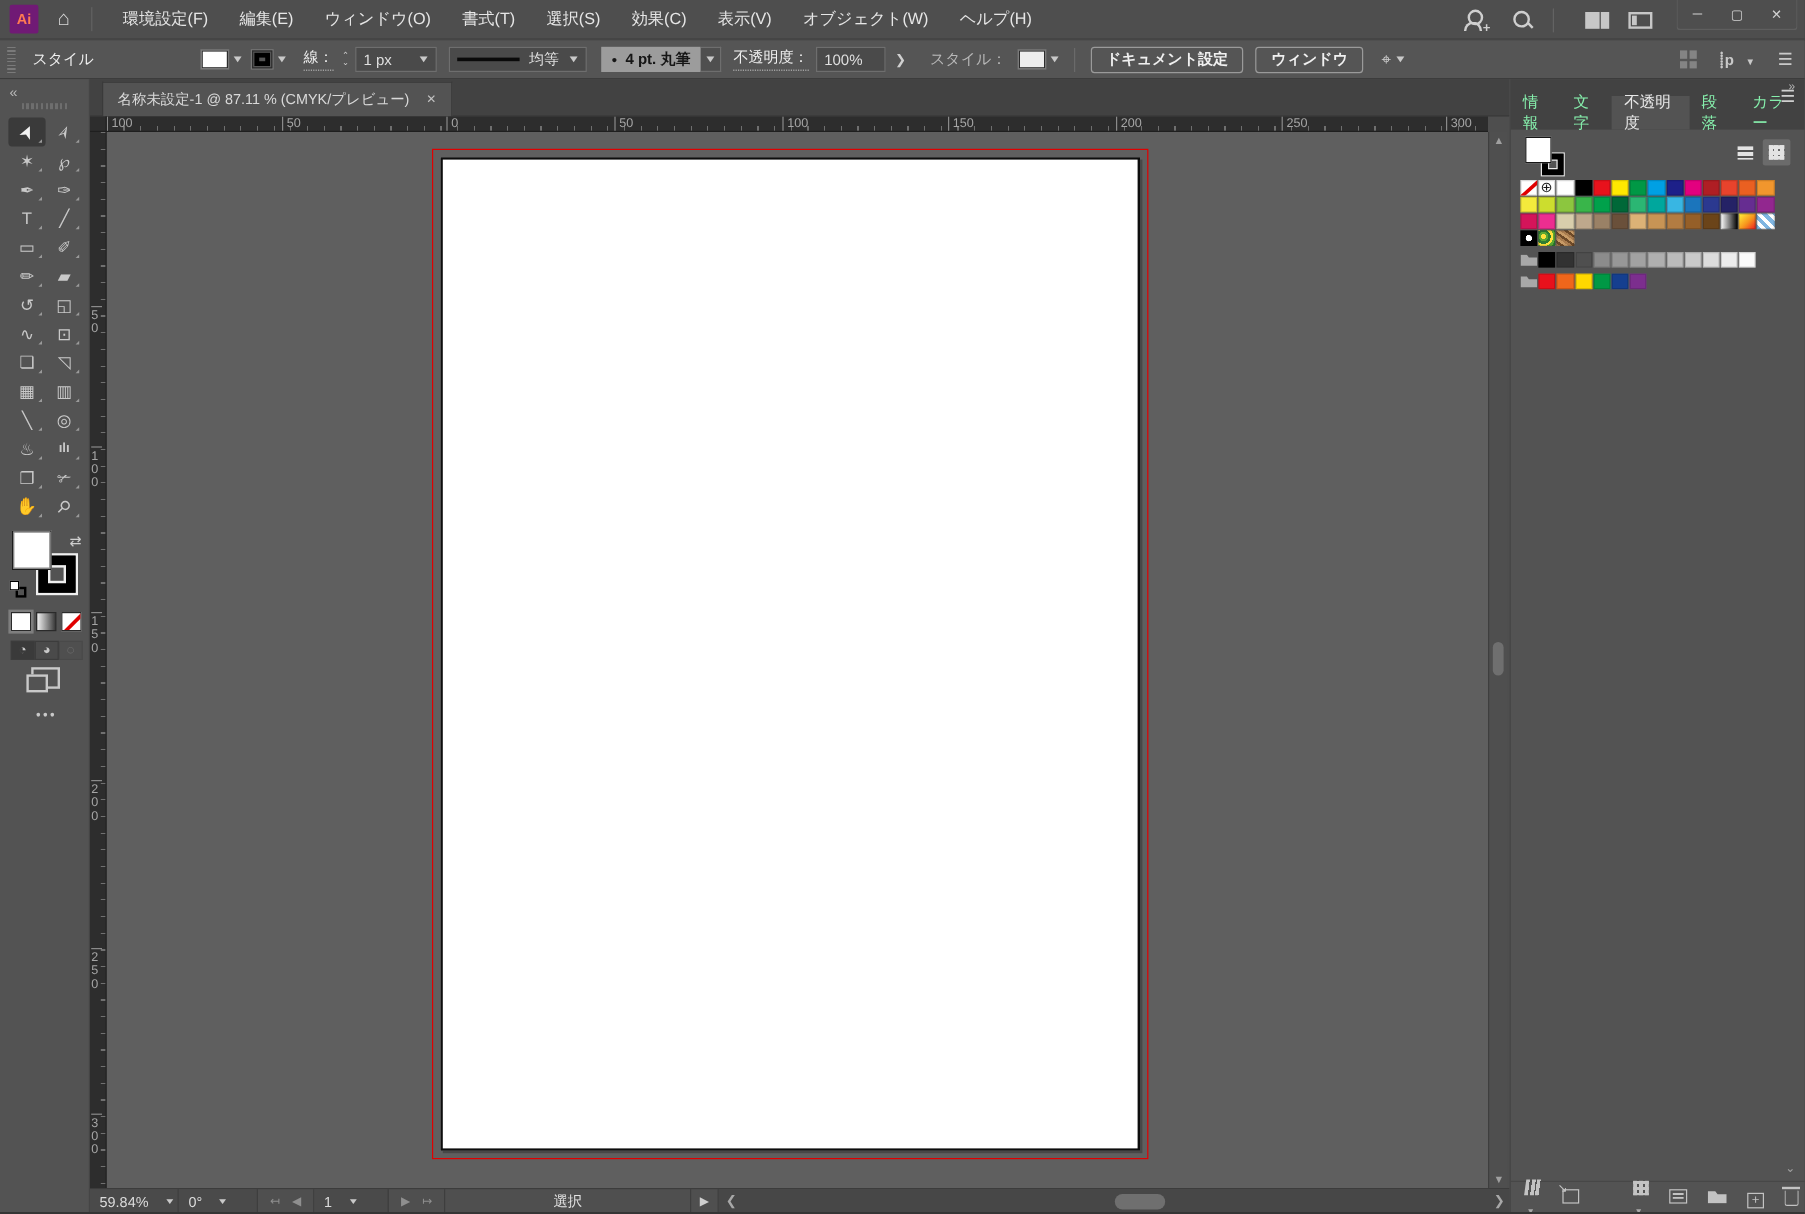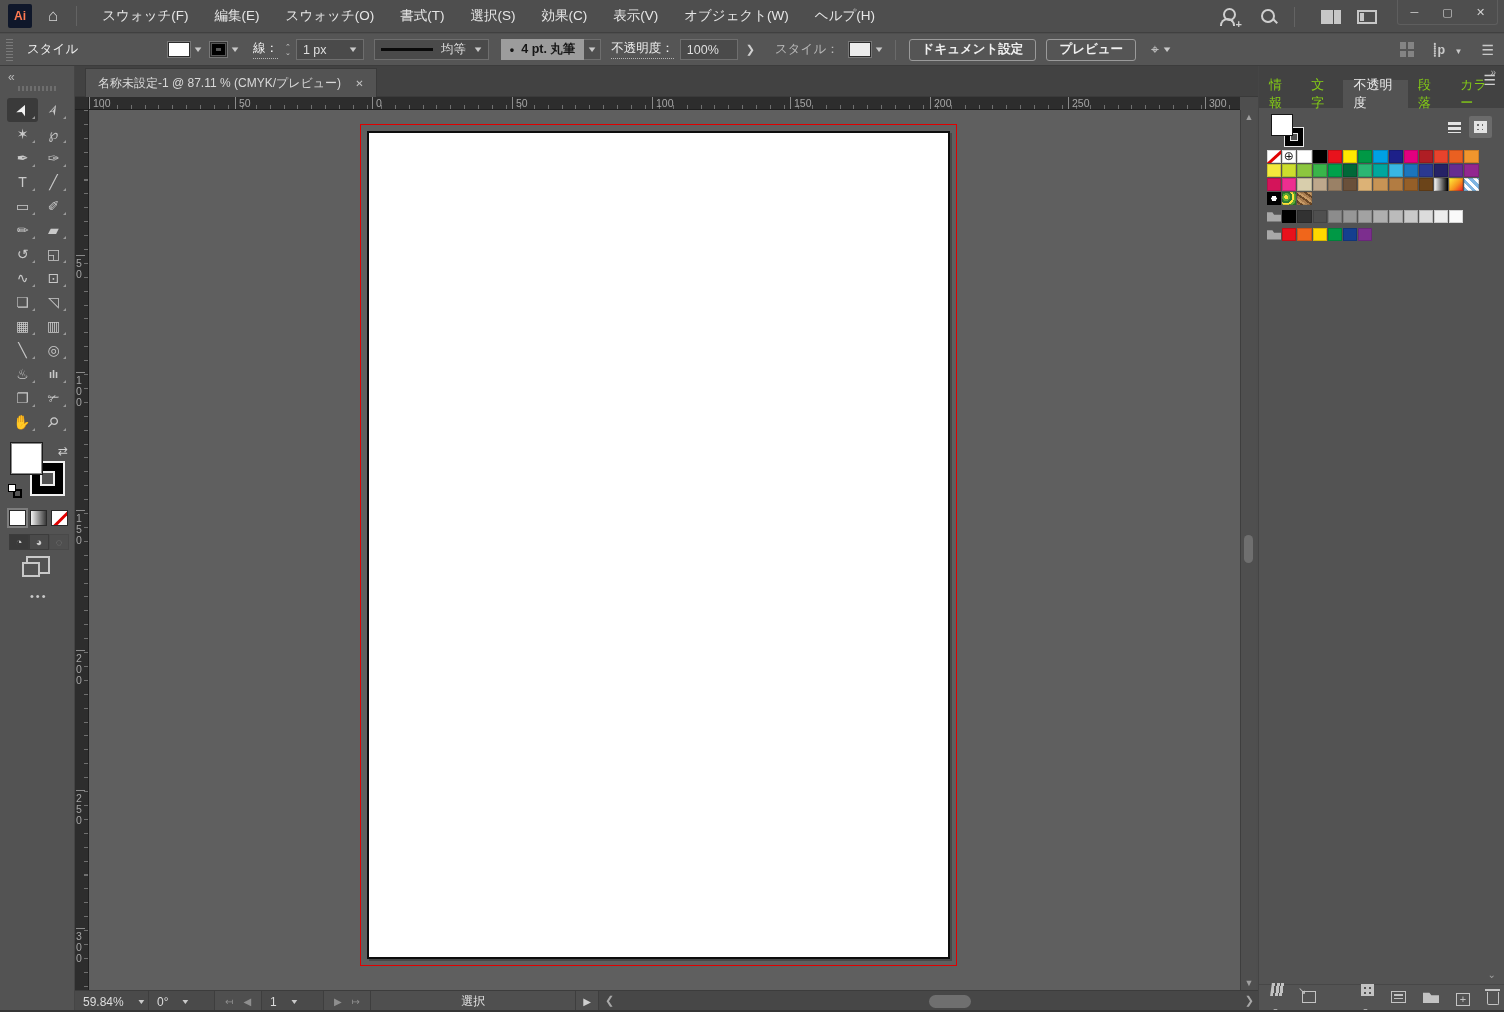--- a/index.html
+++ b/index.html
@@ -4,21 +4,21 @@
 <style>
   * { margin:0; padding:0; box-sizing:border-box; }
   html,body { width:1504px; height:1012px; overflow:hidden; background:#3a3a3a;
     font-family:"Liberation Sans","DejaVu Sans",sans-serif; color:#dfdfdf; font-size:13px;
     -webkit-font-smoothing:antialiased; }
   .app { position:relative; width:1504px; height:1012px; background:#4e4e4e; }
 
   
   .titlebar { position:absolute; left:0; top:0; width:1504px; height:33px; background:#4e4e4e;
     border-bottom:1px solid #404040; display:flex; align-items:center; }
-  .ai-logo { width:24px; height:24px; margin-left:8px; background:#0f172a; color:#ff7a52;
+  .ai-logo { width:24px; height:24px; margin-left:8px; background:#701a75; color:#ff7a52;
     font-weight:bold; font-size:12px; display:flex; align-items:center; justify-content:center; border-radius:2px; }
   .home-ic { margin-left:16px; font-size:17px; color:#d8d8d8; }
   .tb-div { width:1px; height:20px; background:#636363; margin:0 14px 0 18px; }
   .menus { display:flex; gap:4px; }
   .menu-item { padding:4px 11px; color:#e6e6e6; font-size:13.5px; cursor:default; }
   .tb-right { position:absolute; right:0; top:0; height:33px; display:flex; align-items:center; }
   .ic-person { position:relative; width:20px; height:20px; margin-right:22px; }
   .ic-person:before { content:""; position:absolute; left:5px; top:1px; width:9px; height:9px; border:2px solid #cfcfcf; border-radius:50%; }
   .ic-person:after { content:"+"; position:absolute; right:-4px; bottom:-3px; color:#cfcfcf; font-size:11px; font-weight:bold; }
   .ic-person .body { position:absolute; left:2px; top:11px; width:15px; height:8px; border:2px solid #cfcfcf; border-bottom:none; border-radius:8px 8px 0 0; }
@@ -133,21 +133,21 @@
   .hscroll { flex:1; position:relative; background:#474747; }
   .hscroll .left { position:absolute; left:6px; top:3px; color:#a8a8a8; font-size:11px; }
   .hscroll .right { position:absolute; right:4px; top:3px; color:#a8a8a8; font-size:11px; }
   .hscroll .thumb { position:absolute; left:330px; top:4px; width:42px; height:13px; background:#6f6f6f; border-radius:7px; }
 
   
   .rightpanel { position:absolute; left:1258px; top:66px; width:246px; height:946px; background:#535353; border-left:1px solid #454545; }
   .rp-top { height:14px; background:#424242; position:relative; }
   .rp-top .collapse { position:absolute; right:10px; top:1px; color:#b5b5b5; font-size:10px; letter-spacing:-2px; }
   .rp-tabs { height:28px; background:#424242; display:flex; align-items:stretch; position:relative; }
-  .rp-tab { display:flex; align-items:center; padding:0 10px; font-size:13px; color:#84cc16; }
+  .rp-tab { display:flex; align-items:center; padding:0 10px; font-size:13px; color:#86efac; }
   .rp-tab.tab-active { background:#535353; color:#e8e8e8; }
   .rp-menu { position:absolute; right:8px; top:6px; color:#cfcfcf; font-size:14px; }
   .rp-proxy { position:absolute; left:12px; top:48px; width:34px; height:34px; }
   .rp-proxy .f { position:absolute; left:0; top:0; width:22px; height:22px; background:#fff; border:1px solid #161616; z-index:2; }
   .rp-proxy .s { position:absolute; left:13px; top:13px; width:20px; height:20px; border:1px solid #e8e8e8; z-index:1; }
   .rp-proxy .s:before { content:""; position:absolute; inset:0; border:5px solid #000; }
   .rp-proxy .s:after { content:""; position:absolute; inset:5px; border:1px solid #e8e8e8; }
   .rp-views { position:absolute; right:12px; top:50px; display:flex; gap:3px; }
   .rp-view { width:23px; height:22px; display:flex; align-items:center; justify-content:center; }
   .rp-view.active { background:#6b6b6b; border-radius:2px; }
@@ -196,23 +196,23 @@
 <body>
 
 <div class="app" data-name="illustrator-window">
 
   <div class="titlebar" data-name="titlebar">
     <div class="ai-logo" data-name="app-logo-icon">Ai</div>
     <div class="home-ic" data-name="home-icon">⌂</div>
     <div class="tb-div" data-name="titlebar-divider"></div>
     <div class="menus" data-name="menubar">
 
-    <div class="menu-item" data-name="menu-item">スウォッチ(F)</div>
+    <div class="menu-item" data-name="menu-item">環境設定(F)</div>
         <div class="menu-item" data-name="menu-item">編集(E)</div>
-        <div class="menu-item" data-name="menu-item">スウォッチ(O)</div>
+        <div class="menu-item" data-name="menu-item">ウィンドウ(O)</div>
         <div class="menu-item" data-name="menu-item">書式(T)</div>
         <div class="menu-item" data-name="menu-item">選択(S)</div>
         <div class="menu-item" data-name="menu-item">効果(C)</div>
         <div class="menu-item" data-name="menu-item">表示(V)</div>
         <div class="menu-item" data-name="menu-item">オブジェクト(W)</div>
         <div class="menu-item" data-name="menu-item">ヘルプ(H)</div>
       </div>
     <div class="tb-right" data-name="titlebar-right">
       <div class="ic-person" data-name="account-icon">
           <span class="body"></span>
@@ -271,21 +271,21 @@
       <span data-name="opacity-value">100%</span>
     </div>
     <span class="chev-btn" data-name="opacity-more-chevron">❯</span>
     <span class="cb-label" style="color:#b8b8b8;margin-left:14px" data-name="style-label">スタイル：</span>
     <div class="swatch-well" data-name="style-well">
       <span class="well" style="background:#ededed" data-name="style-swatch"></span>
       <span class="caret" data-name="chevron-down-icon">▼</span>
     </div>
     <div class="cb-div" data-name="controlbar-divider"></div>
     <div class="cb-btn" data-name="document-setup-button">ドキュメント設定</div>
-    <div class="cb-btn" data-name="preferences-button">プレビュー</div>
+    <div class="cb-btn" data-name="preferences-button">ウィンドウ</div>
     <span class="ic-cursorset" data-name="cursor-options-icon">⌖</span>
     <span class="caret" data-name="chevron-down-icon">▼</span>
     <div class="cb-right" data-name="controlbar-right-icons">
       <div class="ic-dimgrid" data-name="align-glyphs-icon">
           <i></i>
           <i></i>
           <i></i>
           <i></i>
         </div>
       <span class="ic-snapp" data-name="snap-options-icon">⸽<span>p</span> <span class="caret" data-name="chevron-down-icon">▼</span></span>

